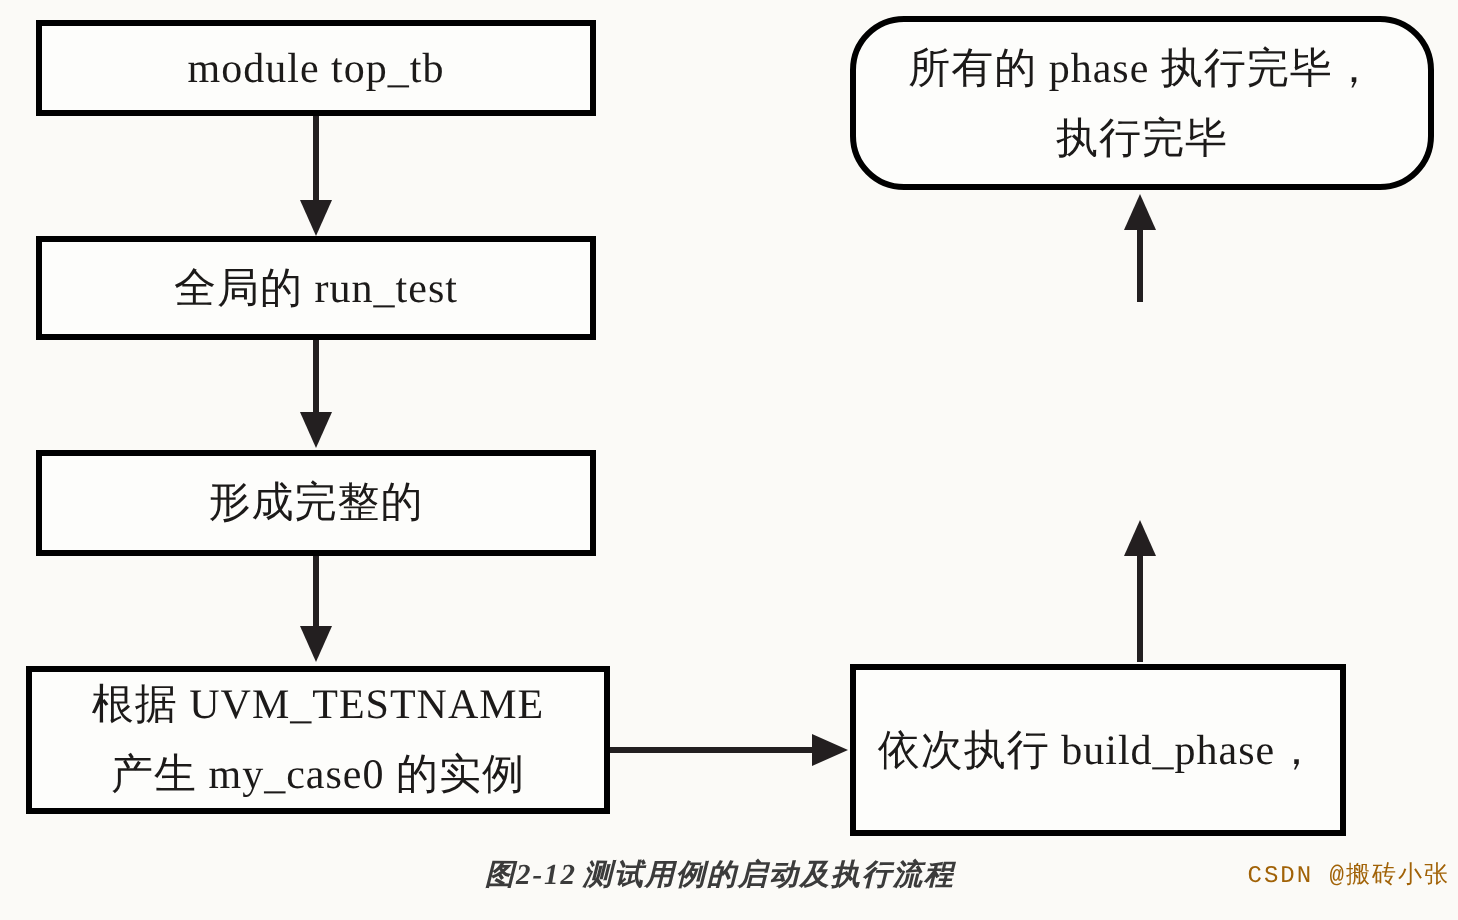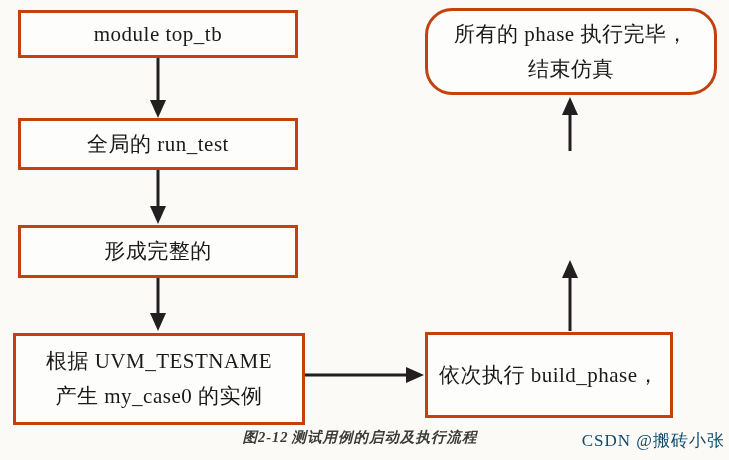--- a/index.html
+++ b/index.html
@@ -18,38 +18,38 @@
   }
   .arrow-layer {
     position: absolute;
     left: 0; top: 0;
     width: 729px;
     height: 460px;
   }
   .flow-box {
     position: absolute;
     background: #fdfdfb;
-    border: 3px solid #c2410c;
+    border: 3px solid #000000;
     box-sizing: border-box;
     display: flex;
     flex-direction: column;
     align-items: center;
     justify-content: center;
     text-align: center;
     color: #1c1a19;
     font-size: 21px;
     line-height: 1.55;
     letter-spacing: 0.5px;
   }
   .flow-box span { display: block; white-space: nowrap; }
   
   .box-top-tb        { left: 18px;  top: 10px;  width: 280px; height: 48px; }
   .box-run-test      { left: 18px;  top: 118px; width: 280px; height: 52px; }
   .box-platform      { left: 18px;  top: 225px; width: 280px; height: 53px; }
-  .box-create-case   { left: 13px;  top: 333px; width: 292px; height: 92px; line-height: 1.65; }
+  .box-create-case   { left: 13px;  top: 333px; width: 292px; height: 74px; line-height: 1.65; }
   
   .box-build-phase   { left: 425px; top: 332px; width: 248px; height: 86px; line-height: 1.65; }
   .box-connect-phase { left: 423px; top: 152px; width: 293px; height: 106px; line-height: 1.55; }
   .box-finish        { left: 425px; top: 8px;   width: 292px; height: 87px; line-height: 1.65; border-radius: 27px; }
 
   .caption {
     position: absolute;
     left: 150px;
     top: 428px;
     width: 420px;
@@ -58,23 +58,23 @@
     font-weight: bold;
     font-style: italic;
     color: #3b3b3b;
     letter-spacing: 1px;
   }
   .caption .cap-label { margin-right: 3px; }
   .watermark {
     position: absolute;
     right: 4px;
     top: 429px;
-    font-size: 17px;
-    color: #0c4a6e;
-    font-family: Liberation Serif, serif;
+    font-size: 12px;
+    color: #a16207;
+    font-family: Liberation Mono, monospace;
     letter-spacing: 1px;
   }
 </style>
 </head>
 <body>
 
 <div class="stage">
 
   <svg class="arrow-layer" viewBox="0 0 729 460" xmlns="http://www.w3.org/2000/svg">
     <g stroke="#231f20" stroke-width="3" fill="#231f20">
@@ -125,21 +125,21 @@
     <span>产生 my_case0 的实例</span>
   </div>
 
   <div class="flow-box box-build-phase">
     <span>依次执行 build_phase，</span>
   </div>
 
 
   <div class="flow-box box-finish">
     <span>所有的 phase 执行完毕，</span>
-    <span>结束仿真</span>
+    <span>执行完毕</span>
   </div>
 
   <div class="caption">
     <span class="cap-label">图2-12</span><span>测试用例的启动及执行流程</span>
   </div>
 
   <div class="watermark">CSDN @搬砖小张</div>
 
 </div>
 

